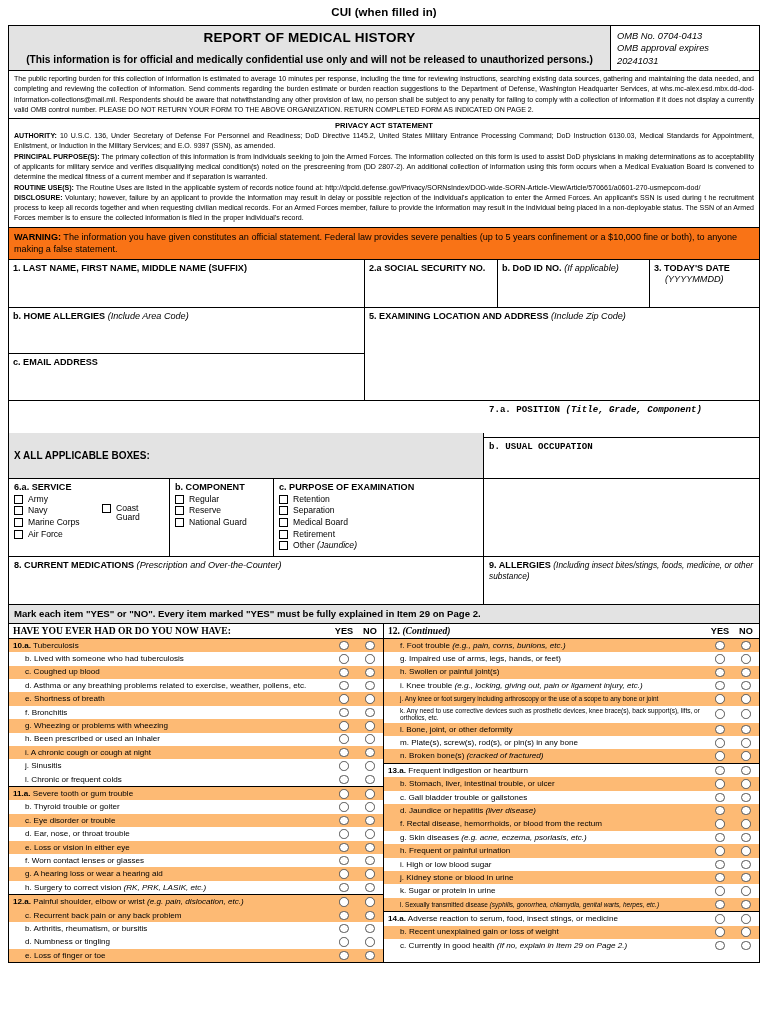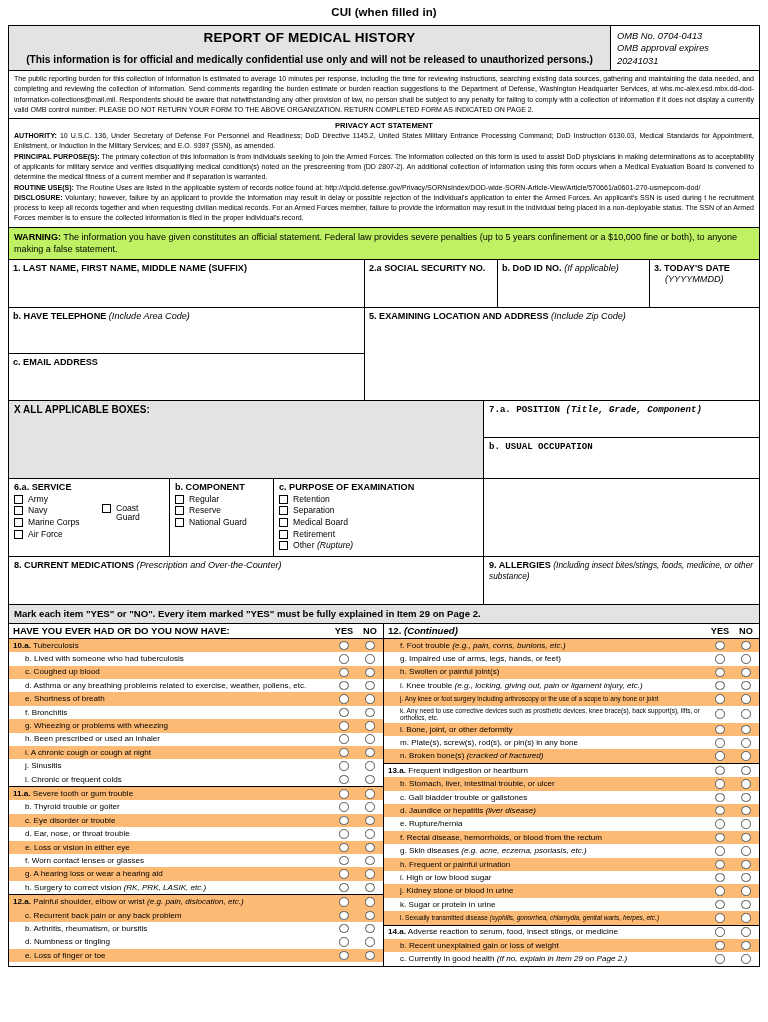--- a/index.html
+++ b/index.html
@@ -59,21 +59,21 @@
   }
 
   
   .privacy { padding: 2px 5px 3px 5px; border-bottom: 1.6px solid #000; }
   .privacy-title { text-align: center; font-size: 7.6px; font-weight: bold; margin-bottom: 1px; }
   .privacy p { margin: 0 0 0 0; font-size: 7.05px; line-height: 1.46; text-align: justify; }
   .privacy p b { font-weight: bold; }
 
   
   .warning {
-    background: #bef264;
+    background: #f97316;
     border-bottom: 1.6px solid #000;
     font-size: 9.1px;
     line-height: 1.32;
     padding: 3px 5px 4px 5px;
   }
   .warning b { font-weight: bold; }
 
   
   .row { display: flex; }
   .cell { border-right: 1px solid #000; padding: 3px 4px 0 4px; position: relative; }
@@ -96,22 +96,22 @@
   .h-tel  { height: 46px; }
   .h-mail { height: 46px; }
   .c-exam { flex: 1 1 auto; padding: 3px 4px 0 4px; }
 
   
   .r3 { border-bottom: 1px solid #000; }
   .xbar-left {
     flex: 0 0 475px;
     background: #e3e3e3;
     border-right: 1px solid #000;
-    padding: 3px 4px 3px 5px;
-    font-size: 10px; font-weight: bold;
+    padding: 17px 4px 3px 5px;
+    font-size: 10px; font-weight: bold; margin-top: 32px;
   }
   .pos-col { flex: 1 1 auto; }
   .pos-cell { padding: 3px 4px 0 5px; font-size: 9.1px; font-weight: bold; font-family: Liberation Mono, monospace; }
   .pos-a { height: 37px; border-bottom: 1px solid #000; }
   .pos-b { height: 40px; }
 
   .r4 { border-bottom: 1.6px solid #000; }
   .svc-grp { border-right: 1px solid #000; padding: 3px 4px 3px 5px; }
   .g-service   { flex: 0 0 161px; }
   .g-component { flex: 0 0 104px; }
@@ -144,21 +144,21 @@
   .qwrap { display: flex; }
   .qcol { flex: 0 0 50%; }
   .qcol.left { border-right: 1.6px solid #000; }
   .qhead {
     display: flex; align-items: center;
     font-size: 9.6px; font-weight: bold;
     border-bottom: 1px solid #000;
     height: 15px;
     padding-left: 4px;
   }
-  .qhead .qtext { flex: 1 1 auto; }
+  .qhead .qtext { flex: 1 1 auto; font-family: Liberation Serif, serif; }
   .qhead .yn { flex: 0 0 26px; text-align: center; font-size: 9.2px; }
   .qgroup { border-bottom: 1.3px solid #000; }
   .qgroup:last-child { border-bottom: none; }
   .qrow { display: flex; align-items: center; min-height: 13.4px; }
   .qrow.shade { background: #fdba74; }
   .qrow .qtext {
     flex: 1 1 auto; font-size: 8.1px; line-height: 1.18;
     padding: 1px 2px 1px 4px;
   }
   .qrow .qtext.ind { padding-left: 16px; }
@@ -218,21 +218,21 @@
       </div>
       <div class="cell c-date">
         <div class="lbl">3. TODAY'S DATE</div>
         <div class="lbl ind"><i>(YYYYMMDD)</i></div>
       </div>
     </div>
 
     <div class="row r2">
       <div class="left-stack">
         <div class="ls-cell h-tel">
-          <div class="lbl"><span>b. HAVE TELEPHONE</span> <i>(Include Area Code)</i></div>
+          <div class="lbl"><span>b. HOME ALLERGIES</span> <i>(Include Area Code)</i></div>
         </div>
         <div class="ls-cell h-mail">
           <div class="lbl">c. EMAIL ADDRESS</div>
         </div>
       </div>
       <div class="c-exam">
         <div class="lbl"><span>5. EXAMINING LOCATION AND ADDRESS</span> <i>(Include Zip Code)</i></div>
       </div>
     </div>
 
@@ -314,21 +314,21 @@
                 <span>Medical Board</span>
               </div>
             <div class="ckitem">
                 <span class="ckbox"></span>
                 <span>Retirement</span>
               </div>
           </div>
           <div class="ckcol" style="flex:0 0 96px">
             <div class="ckitem">
                 <span class="ckbox"></span>
-                <span><span>Other</span> <i>(Rupture)</i></span>
+                <span><span>Other</span> <i>(Jaundice)</i></span>
               </div>
           </div>
         </div>
       </div>
     </div>
 
     <div class="row r5">
       <div class="c-meds">
         <div class="lbl"><span>8. CURRENT MEDICATIONS</span> <i>(Prescription and Over-the-Counter)</i></div>
       </div>
@@ -691,29 +691,20 @@
               </div>
               <div class="qrow shade">
                 <div class="qtext ind"><b style="font-weight: normal;">d.</b> Jaundice or hepatitis<i> (liver disease)</i></div>
                 <div class="opt">
                   <span class="bub"></span>
                 </div>
                 <div class="opt">
                   <span class="bub"></span>
                 </div>
               </div>
-              <div class="qrow">
-                <div class="qtext ind"><b style="font-weight: normal;">e.</b> Rupture/hernia</div>
-                <div class="opt">
-                  <span class="bub"></span>
-                </div>
-                <div class="opt">
-                  <span class="bub"></span>
-                </div>
-              </div>
               <div class="qrow shade">
                 <div class="qtext ind"><b style="font-weight: normal;">f.</b> Rectal disease, hemorrhoids, or blood from the rectum</div>
                 <div class="opt">
                   <span class="bub"></span>
                 </div>
                 <div class="opt">
                   <span class="bub"></span>
                 </div>
               </div>
               <div class="qrow">

